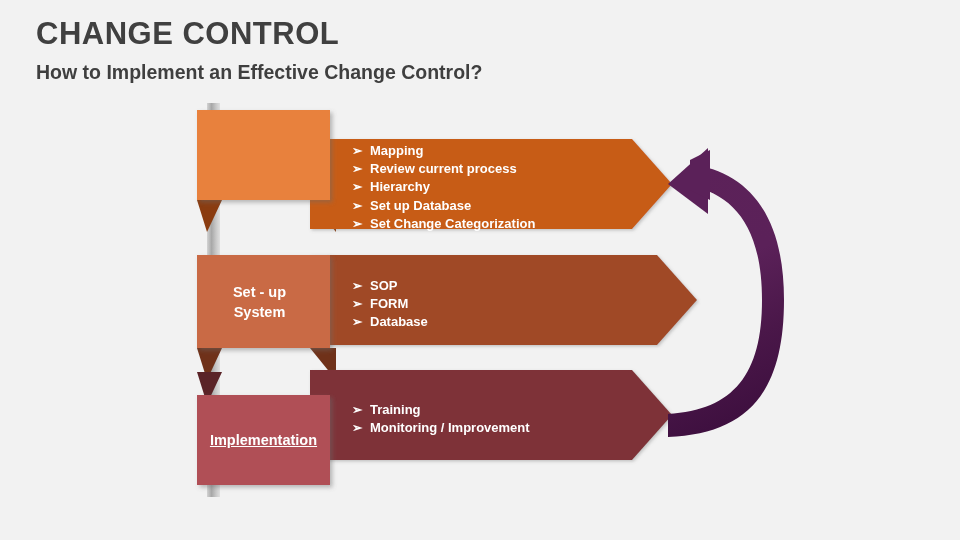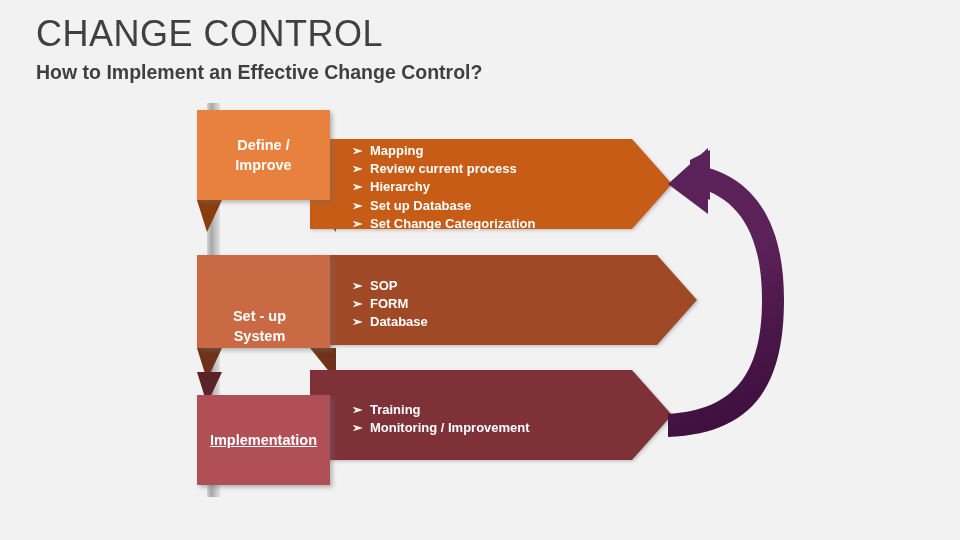--- a/index.html
+++ b/index.html
@@ -25,22 +25,22 @@
   }
 
   
   #header {
     position: absolute;
     left: 36px;
     top: 14px;
     width: 880px;
   }
   #slide-title {
-    font-size: 36px;
-    font-weight: normal;
+    font-size: 31px;
+    font-weight: bold;
     color: #404040;
     letter-spacing: 0.5px;
     line-height: 40px;
     margin: 0;
     white-space: nowrap;
   }
   #slide-subtitle {
     font-size: 19.5px;
     font-weight: bold;
     color: #3f3f3f;
@@ -180,22 +180,20 @@
                  C 784 214 748 172 690 164
                  L 690 186
                  C 734 194 762 228 762 300
                  C 762 374 734 410 668 414 Z" fill="url(#loopGrad)"></path>
 
         <path d="M 668 184 L 708 148 L 708 214 Z" fill="#5b2159"></path>
         <path d="M 690 160 L 710 150 L 710 200 L 690 190 Z" fill="#5b2159"></path>
       </g>
     </svg>
 
-    <div class="stage-label" style="left:197px; top:110px; width:133px; height:90px;">Define /
-Improve</div>
 
     <ul class="bullet-list" style="left:352px; top:142px; width:300px;">
       <li class="bullet-item">
         <span class="bullet-glyph">➢</span>
         <span class="bullet-text">Mapping</span>
       </li>
       <li class="bullet-item">
         <span class="bullet-glyph">➢</span>
         <span class="bullet-text">Review current process</span>
       </li>
@@ -206,21 +204,21 @@
       <li class="bullet-item">
         <span class="bullet-glyph">➢</span>
         <span class="bullet-text">Set up Database</span>
       </li>
       <li class="bullet-item">
         <span class="bullet-glyph">➢</span>
         <span class="bullet-text">Set Change Categorization</span>
       </li>
     </ul>
 
-    <div class="stage-label" style="left:197px; top:255px; width:125px; height:93px;margin-top:24px;">Set - up
+    <div class="stage-label" style="left:197px; top:255px; width:125px; height:93px;">Set - up
 System</div>
 
     <ul class="bullet-list" style="left:352px; top:277px; width:300px;">
       <li class="bullet-item">
         <span class="bullet-glyph">➢</span>
         <span class="bullet-text">SOP</span>
       </li>
       <li class="bullet-item">
         <span class="bullet-glyph">➢</span>
         <span class="bullet-text">FORM</span>

